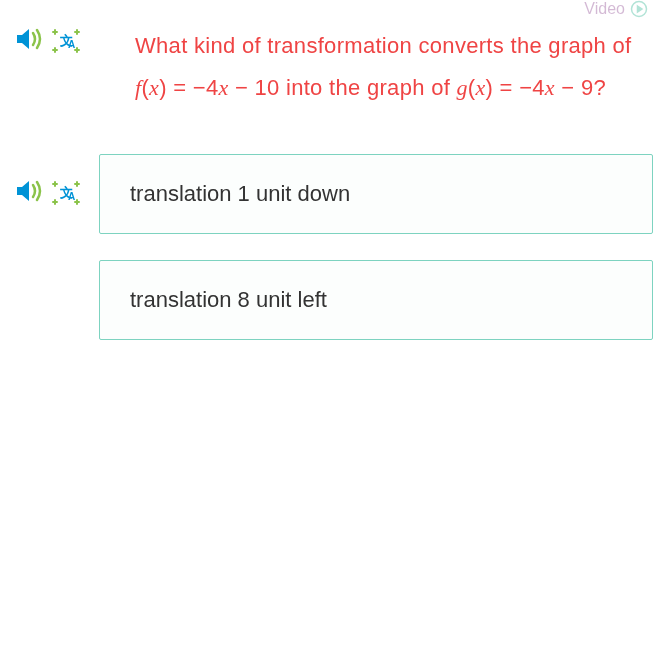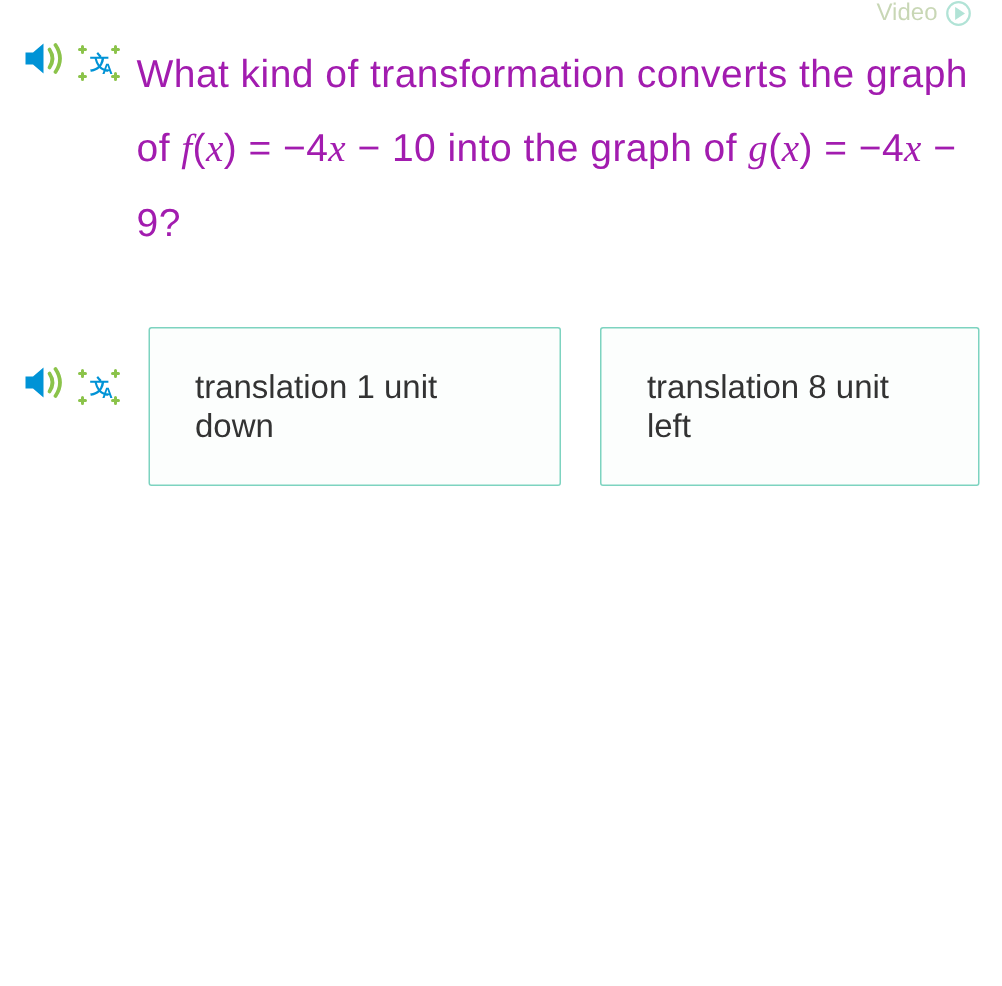--- a/index.html
+++ b/index.html
@@ -12,21 +12,21 @@
       background: #ffffff;
       width: 668px;
       height: 657px;
       position: relative;
       padding: 10px 15px;
     }
     .top-right {
       position: absolute;
       top: 0;
       right: 20px;
-      color: #4d7c0f;
+      color: #701a75;
       font-size: 16px;
       display: flex;
       gap: 5px;
       opacity: 0.3;
     }
     .question-row {
       display: flex;
       align-items: flex-start;
       gap: 10px;
       margin-top: 15px;
@@ -43,24 +43,25 @@
       height: 24px;
     }
     .translate-icon {
       width: 30px;
       height: 26px;
       display: flex;
       align-items: center;
       justify-content: center;
     }
     .question-text {
-      font-size: 26px;
-      color: #a21caf;
+      font-size: 22px;
+      color: #ef4444;
       line-height: 1.9;
       letter-spacing: 0.3px;
+      margin-left: 44px;
     }
     .math-var {
       font-style: italic;
       font-family: Georgia, serif;
     }
     .answers-section {
       display: flex;
       align-items: flex-start;
       gap: 18px;
       margin-top: 45px;
@@ -68,21 +69,21 @@
     .answers-icons {
       display: flex;
       align-items: center;
       gap: 8px;
       flex-shrink: 0;
       margin-top: 25px;
     }
     .answers-list {
       flex: 1;
       display: flex;
-      flex-direction: row;
+      flex-direction: column;
       gap: 26px;
     }
     .answer-option {
       border: 1px solid #7dd3c0;
       background: #fcfefd;
       padding: 26px 30px;
       font-size: 22px;
       color: #333333;
       cursor: pointer;
       border-radius: 2px;

